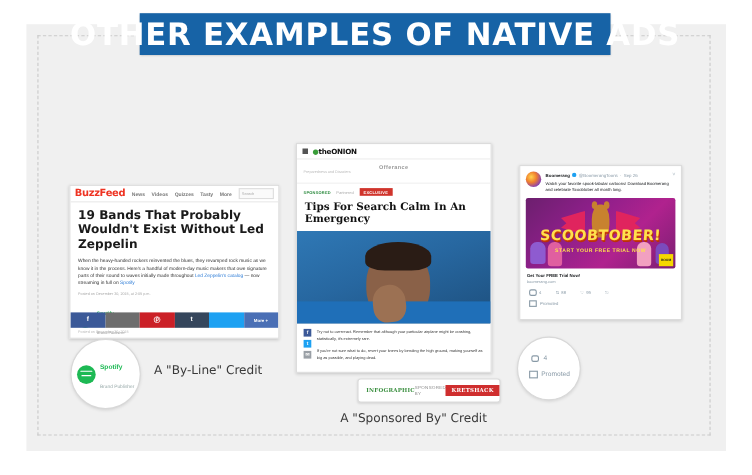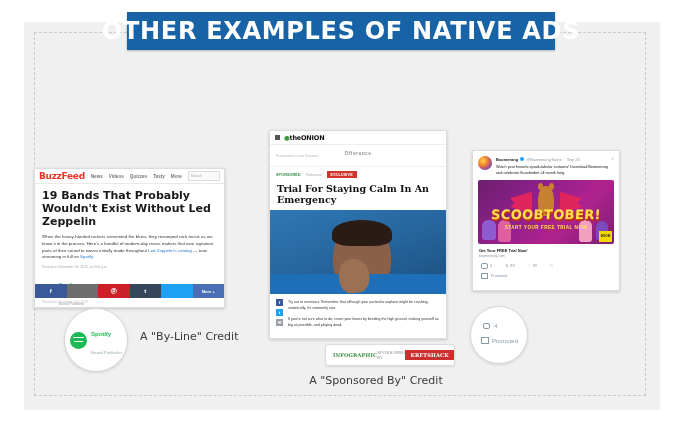--- a/index.html
+++ b/index.html
@@ -19,34 +19,34 @@
     border:1px dashed #c9c9c9;box-sizing:border-box;background:transparent;
   }
 
   
   .title-banner{
     position:absolute;left:127px;top:12px;width:428px;height:38px;
     background:#1763a6;display:flex;align-items:center;justify-content:center;
     box-shadow:0 1px 2px rgba(0,0,0,.25);
   }
   .title-banner .t{
-    color:#ffffff;font-size:24px;font-weight:bold;letter-spacing:.7px;
+    color:#ffffff;font-size:28px;font-weight:bold;letter-spacing:.7px;
     font-family:"DejaVu Sans",sans-serif;white-space:nowrap;
   }
 
   
   .subtitle{
     position:absolute;left:0;top:85px;width:684px;text-align:center;
     color:#1f3b63;font-size:12.5px;font-weight:bold;
     font-family:"DejaVu Sans",sans-serif;
   }
 
   
   .bf-card{
-    position:absolute;left:34px;top:168px;width:189px;height:138px;
+    position:absolute;left:63px;top:168px;width:189px;height:138px;
     background:#ffffff;border:1px solid #dddddd;overflow:hidden;
     box-shadow:0 1px 3px rgba(0,0,0,.18);
   }
   .bf-nav{height:14px;border-bottom:1px solid #e9e9e9;display:flex;align-items:center;padding:0 4px;gap:6px;}
   .bf-logo{color:#e32;font-weight:bold;font-size:9px;letter-spacing:-.3px;font-family:"DejaVu Sans",sans-serif;}
   .bf-nav .nl{color:#777;font-size:4.6px;font-weight:bold;}
   .bf-search{margin-left:auto;width:32px;height:8px;border:1px solid #ddd;background:#fafafa;font-size:3.6px;color:#aaa;padding-left:2px;line-height:8px;}
   .bf-head{padding:6px 7px 2px 7px;color:#1a1a1a;font-size:11px;font-weight:bold;line-height:1.18;font-family:"DejaVu Sans",sans-serif;}
   .bf-body{padding:3px 7px 0 7px;font-size:4.4px;line-height:1.55;color:#333;}
   .bf-body .lnk{color:#2b7bd6;}
@@ -246,21 +246,21 @@
     </div>
     <div class="on-sub">
       <span class="bc">Preparedness and Disasters</span>
       <span class="ctr">Offerance</span>
     </div>
     <div class="on-tags">
       <span class="tg">SPONSORED</span>
       <span class="tg2">Partnered</span>
       <span class="on-badge">EXCLUSIVE</span>
     </div>
-    <div class="on-head">Trial For Staying Calm In An Emergency</div>
+    <div class="on-head">Tips For Search Calm In An Emergency</div>
     <div class="on-photo">
       <div class="ph-bg"></div>
       <div class="ph-face"></div>
       <div class="ph-hair"></div>
       <div class="ph-shirt"></div>
       <div class="ph-hand"></div>
     </div>
     <div class="on-bot">
       <div class="on-scol">
         <span class="on-sq" style="background:#3b5998">f</span>

